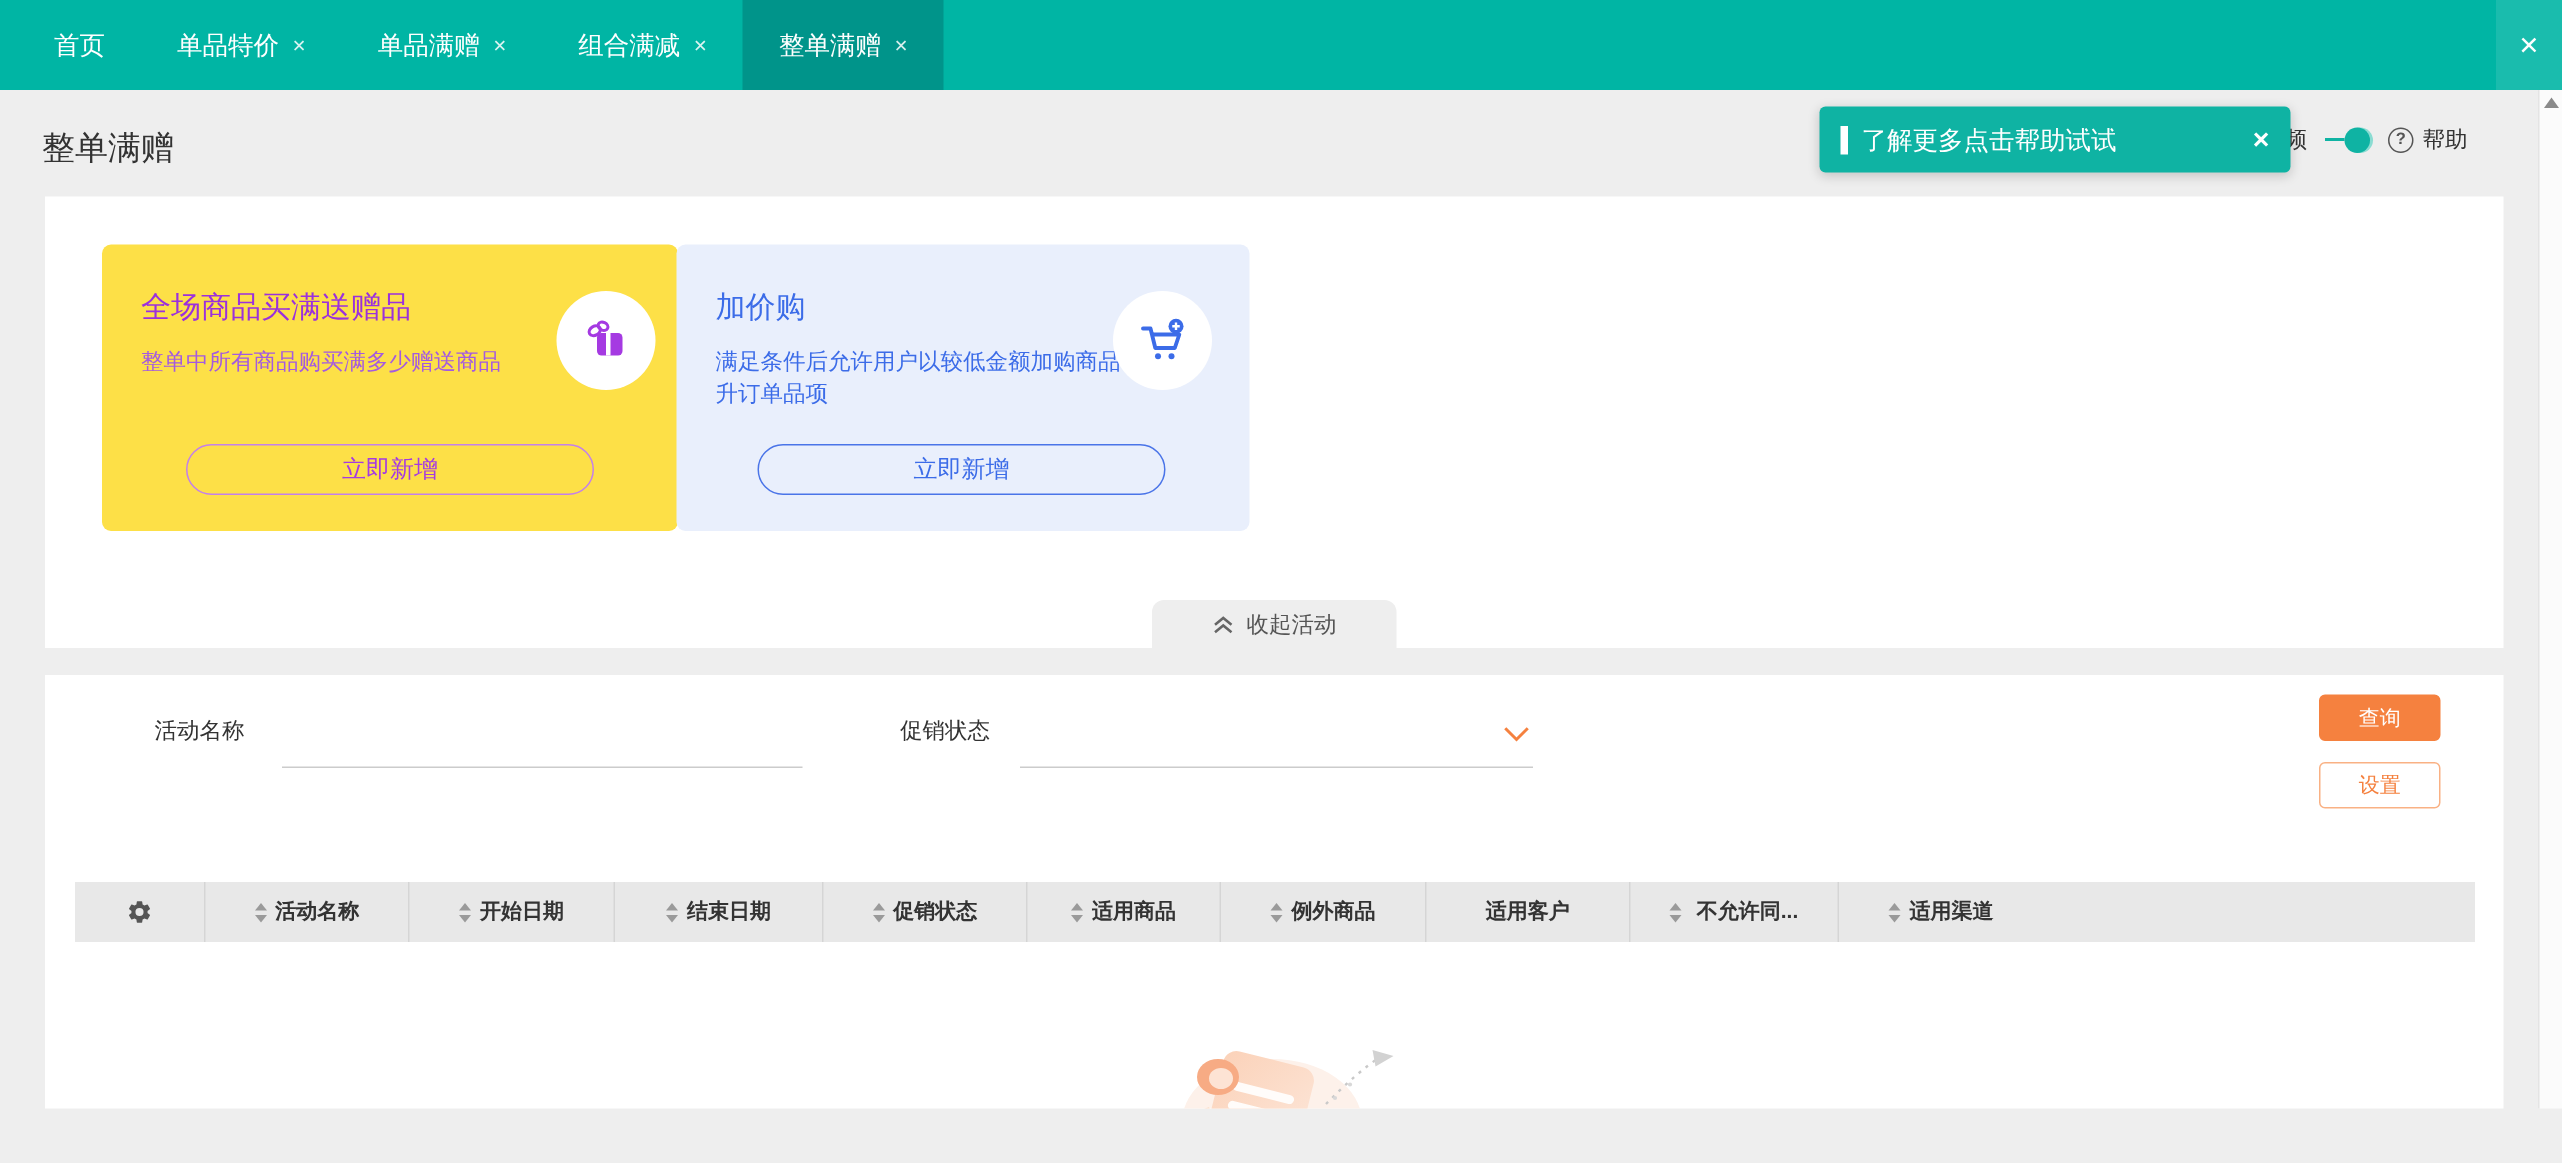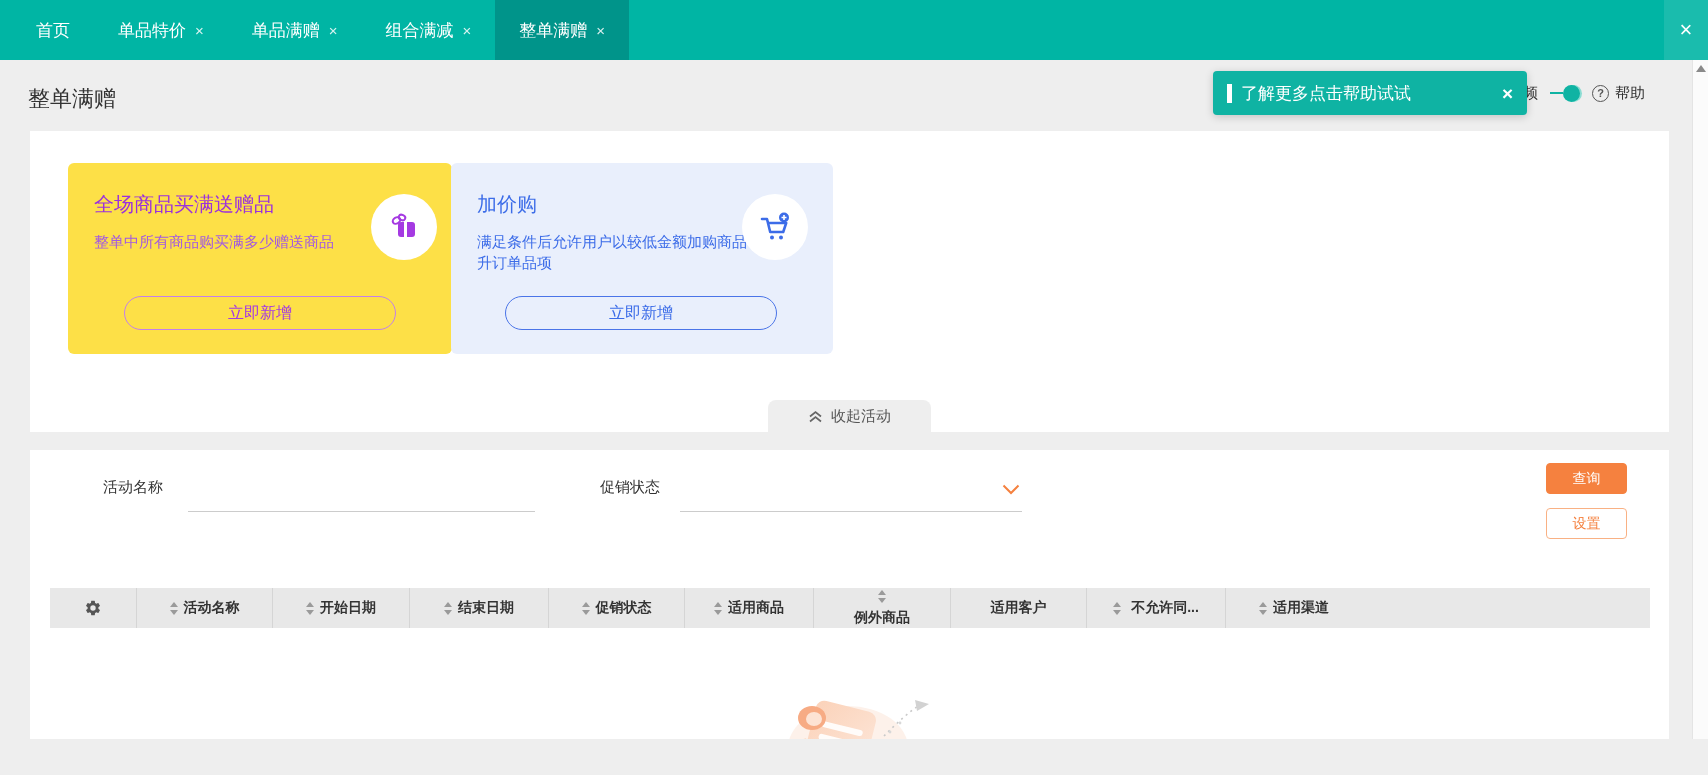--- a/index.html
+++ b/index.html
@@ -221,21 +221,21 @@
           </span>
           <span>促销状态</span>
         </div>
         <div class="th" style="width: 129px;">
           <span class="sorter">
             <span class="tri-up"></span>
             <span class="tri-down"></span>
           </span>
           <span>适用商品</span>
         </div>
-        <div class="th" style="width: 137px; flex-direction: column;">
+        <div class="th" style="width: 137px;">
           <span class="sorter">
             <span class="tri-up"></span>
             <span class="tri-down"></span>
           </span>
           <span>例外商品</span>
         </div>
         <div class="th" style="width: 136px;">
           <span>适用客户</span>
         </div>
         <div class="th" style="width: 139px; gap: 10px;">

